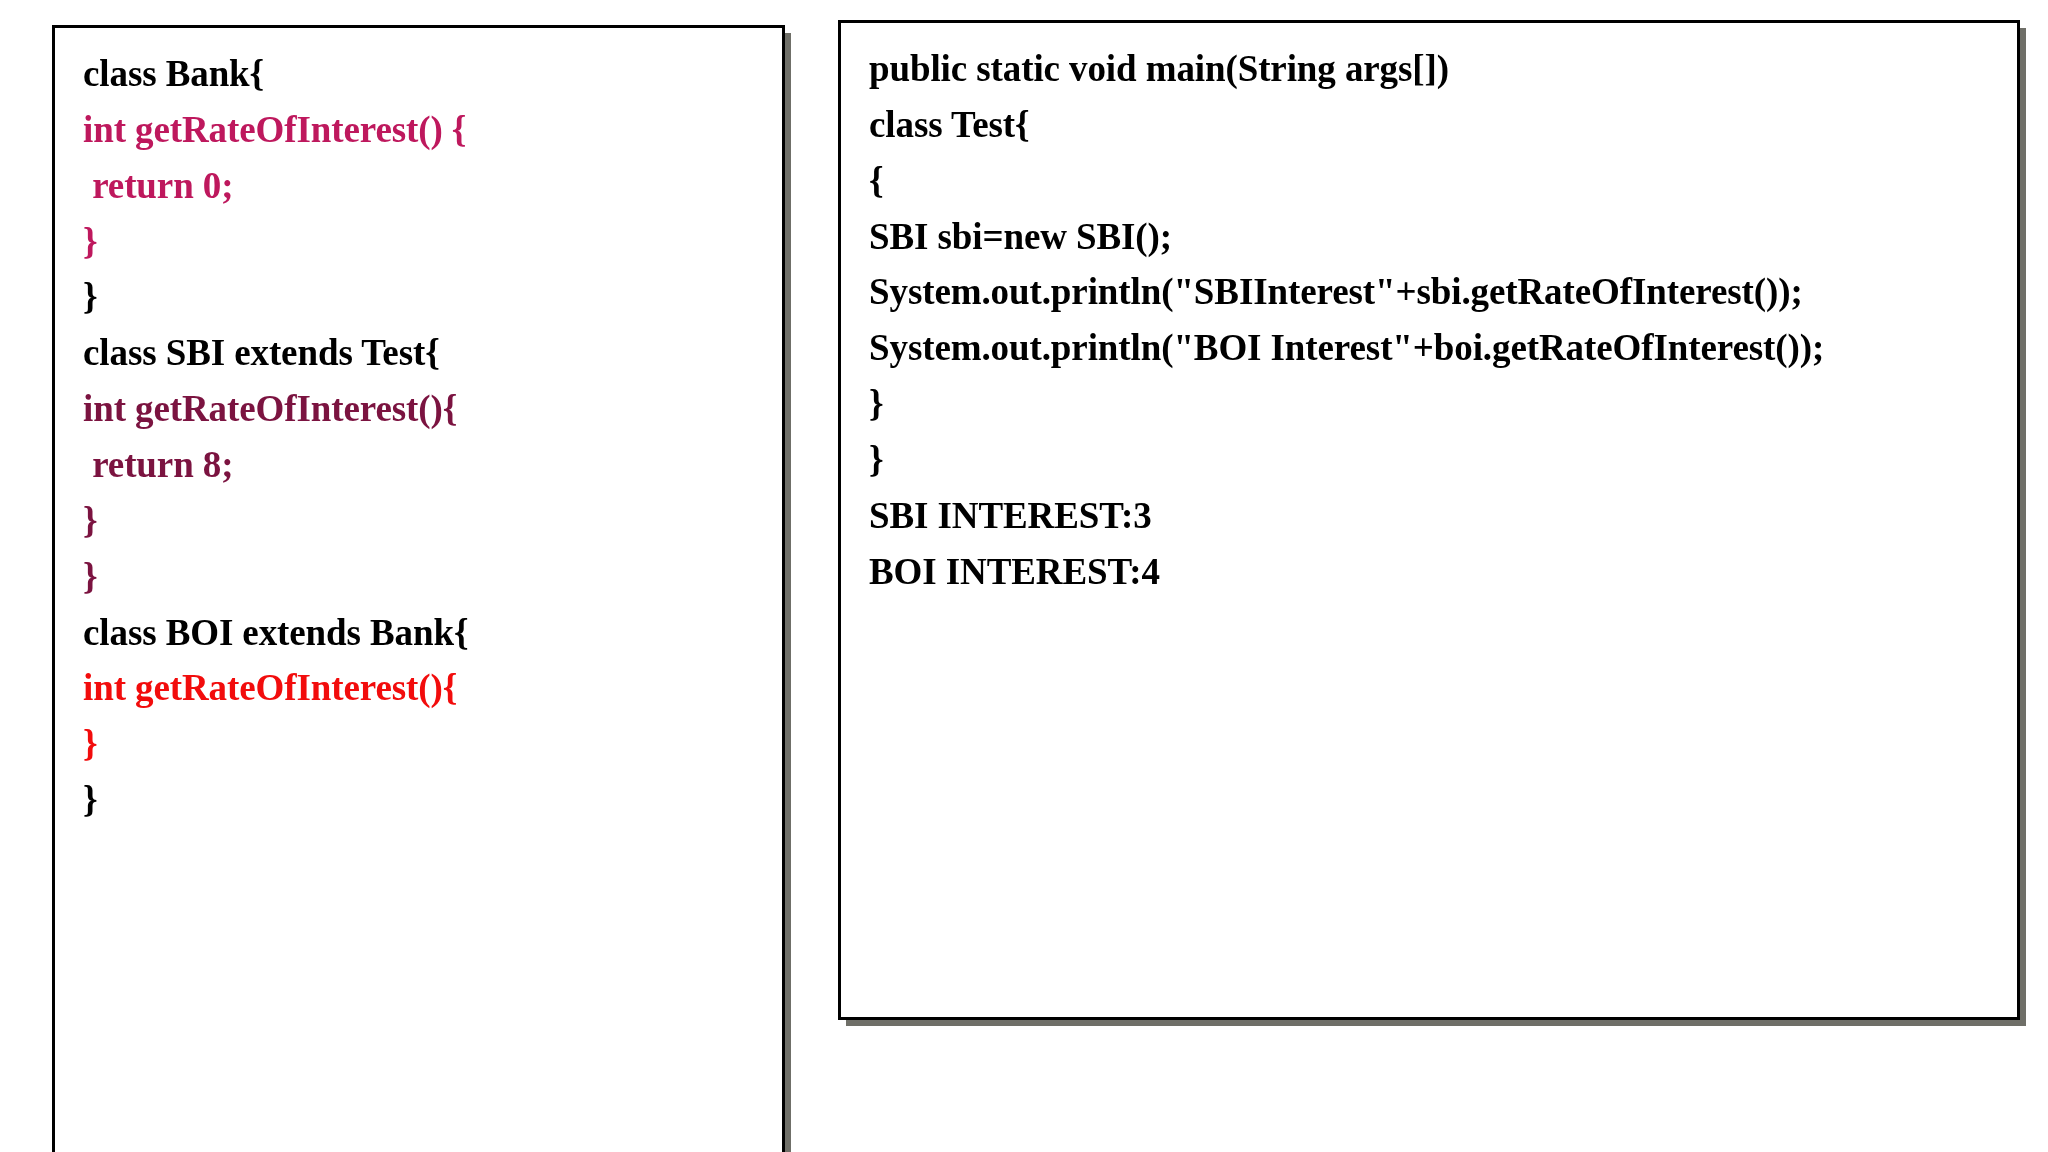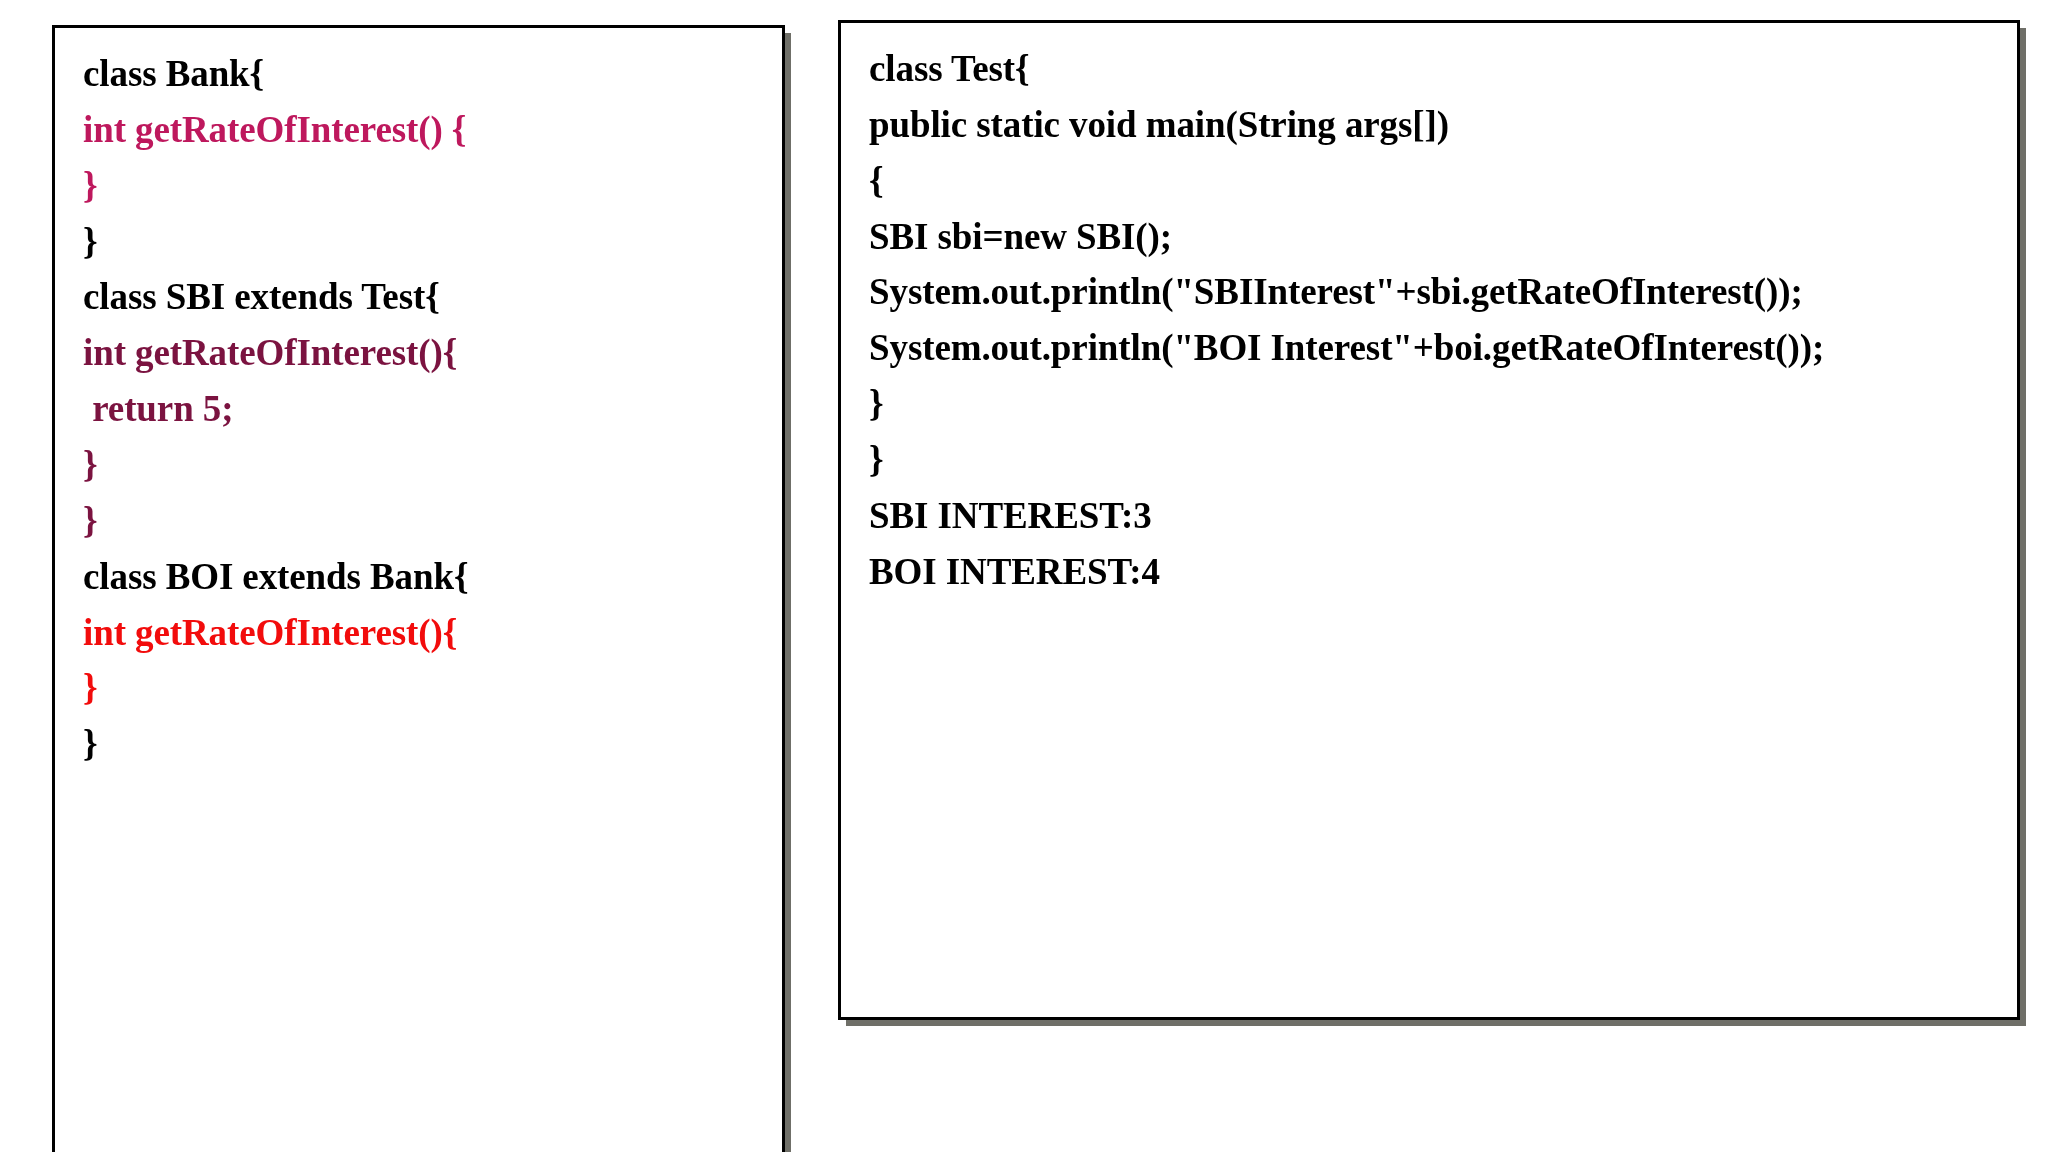--- a/index.html
+++ b/index.html
@@ -67,38 +67,39 @@
 </style>
 </head>
 <body>
 
 <div class="slide">
 
   <div class="code-panel" id="panel-left">
     <div class="code-body">
         <div class="code-line c-black">class Bank{</div>
         <div class="code-line c-cyan">int getRateOfInterest() {</div>
+        <div class="code-line c-cyan"> return 0;</div>
         <div class="code-line c-cyan">}</div>
         <div class="code-line c-black">}</div>
         <div class="code-line c-black">class SBI extends Test{</div>
         <div class="code-line c-maroon">int getRateOfInterest(){</div>
-        <div class="code-line c-maroon"> return 5;</div>
+        <div class="code-line c-maroon"> return 8;</div>
         <div class="code-line c-maroon">}</div>
         <div class="code-line c-maroon">}</div>
         <div class="code-line c-black">class BOI extends Bank{</div>
         <div class="code-line c-red">int getRateOfInterest(){</div>
         <div class="code-line c-red">}</div>
         <div class="code-line c-black">}</div>
       </div>
   </div>
 
   <div class="code-panel" id="panel-right">
     <div class="code-body">
+        <div class="code-line c-black">public static void main(String args[])</div>
         <div class="code-line c-black">class Test{</div>
-        <div class="code-line c-black">public static void main(String args[])</div>
         <div class="code-line c-black">{</div>
         <div class="code-line c-black">SBI sbi=new SBI();</div>
         <div class="code-line c-black">System.out.println("SBIInterest"+sbi.getRateOfInterest());</div>
         <div class="code-line c-black">System.out.println("BOI Interest"+boi.getRateOfInterest());</div>
         <div class="code-line c-black">}</div>
         <div class="code-line c-black">}</div>
         <div class="code-line c-black">SBI INTEREST:3</div>
         <div class="code-line c-black">BOI INTEREST:4</div>
       </div>
   </div>

